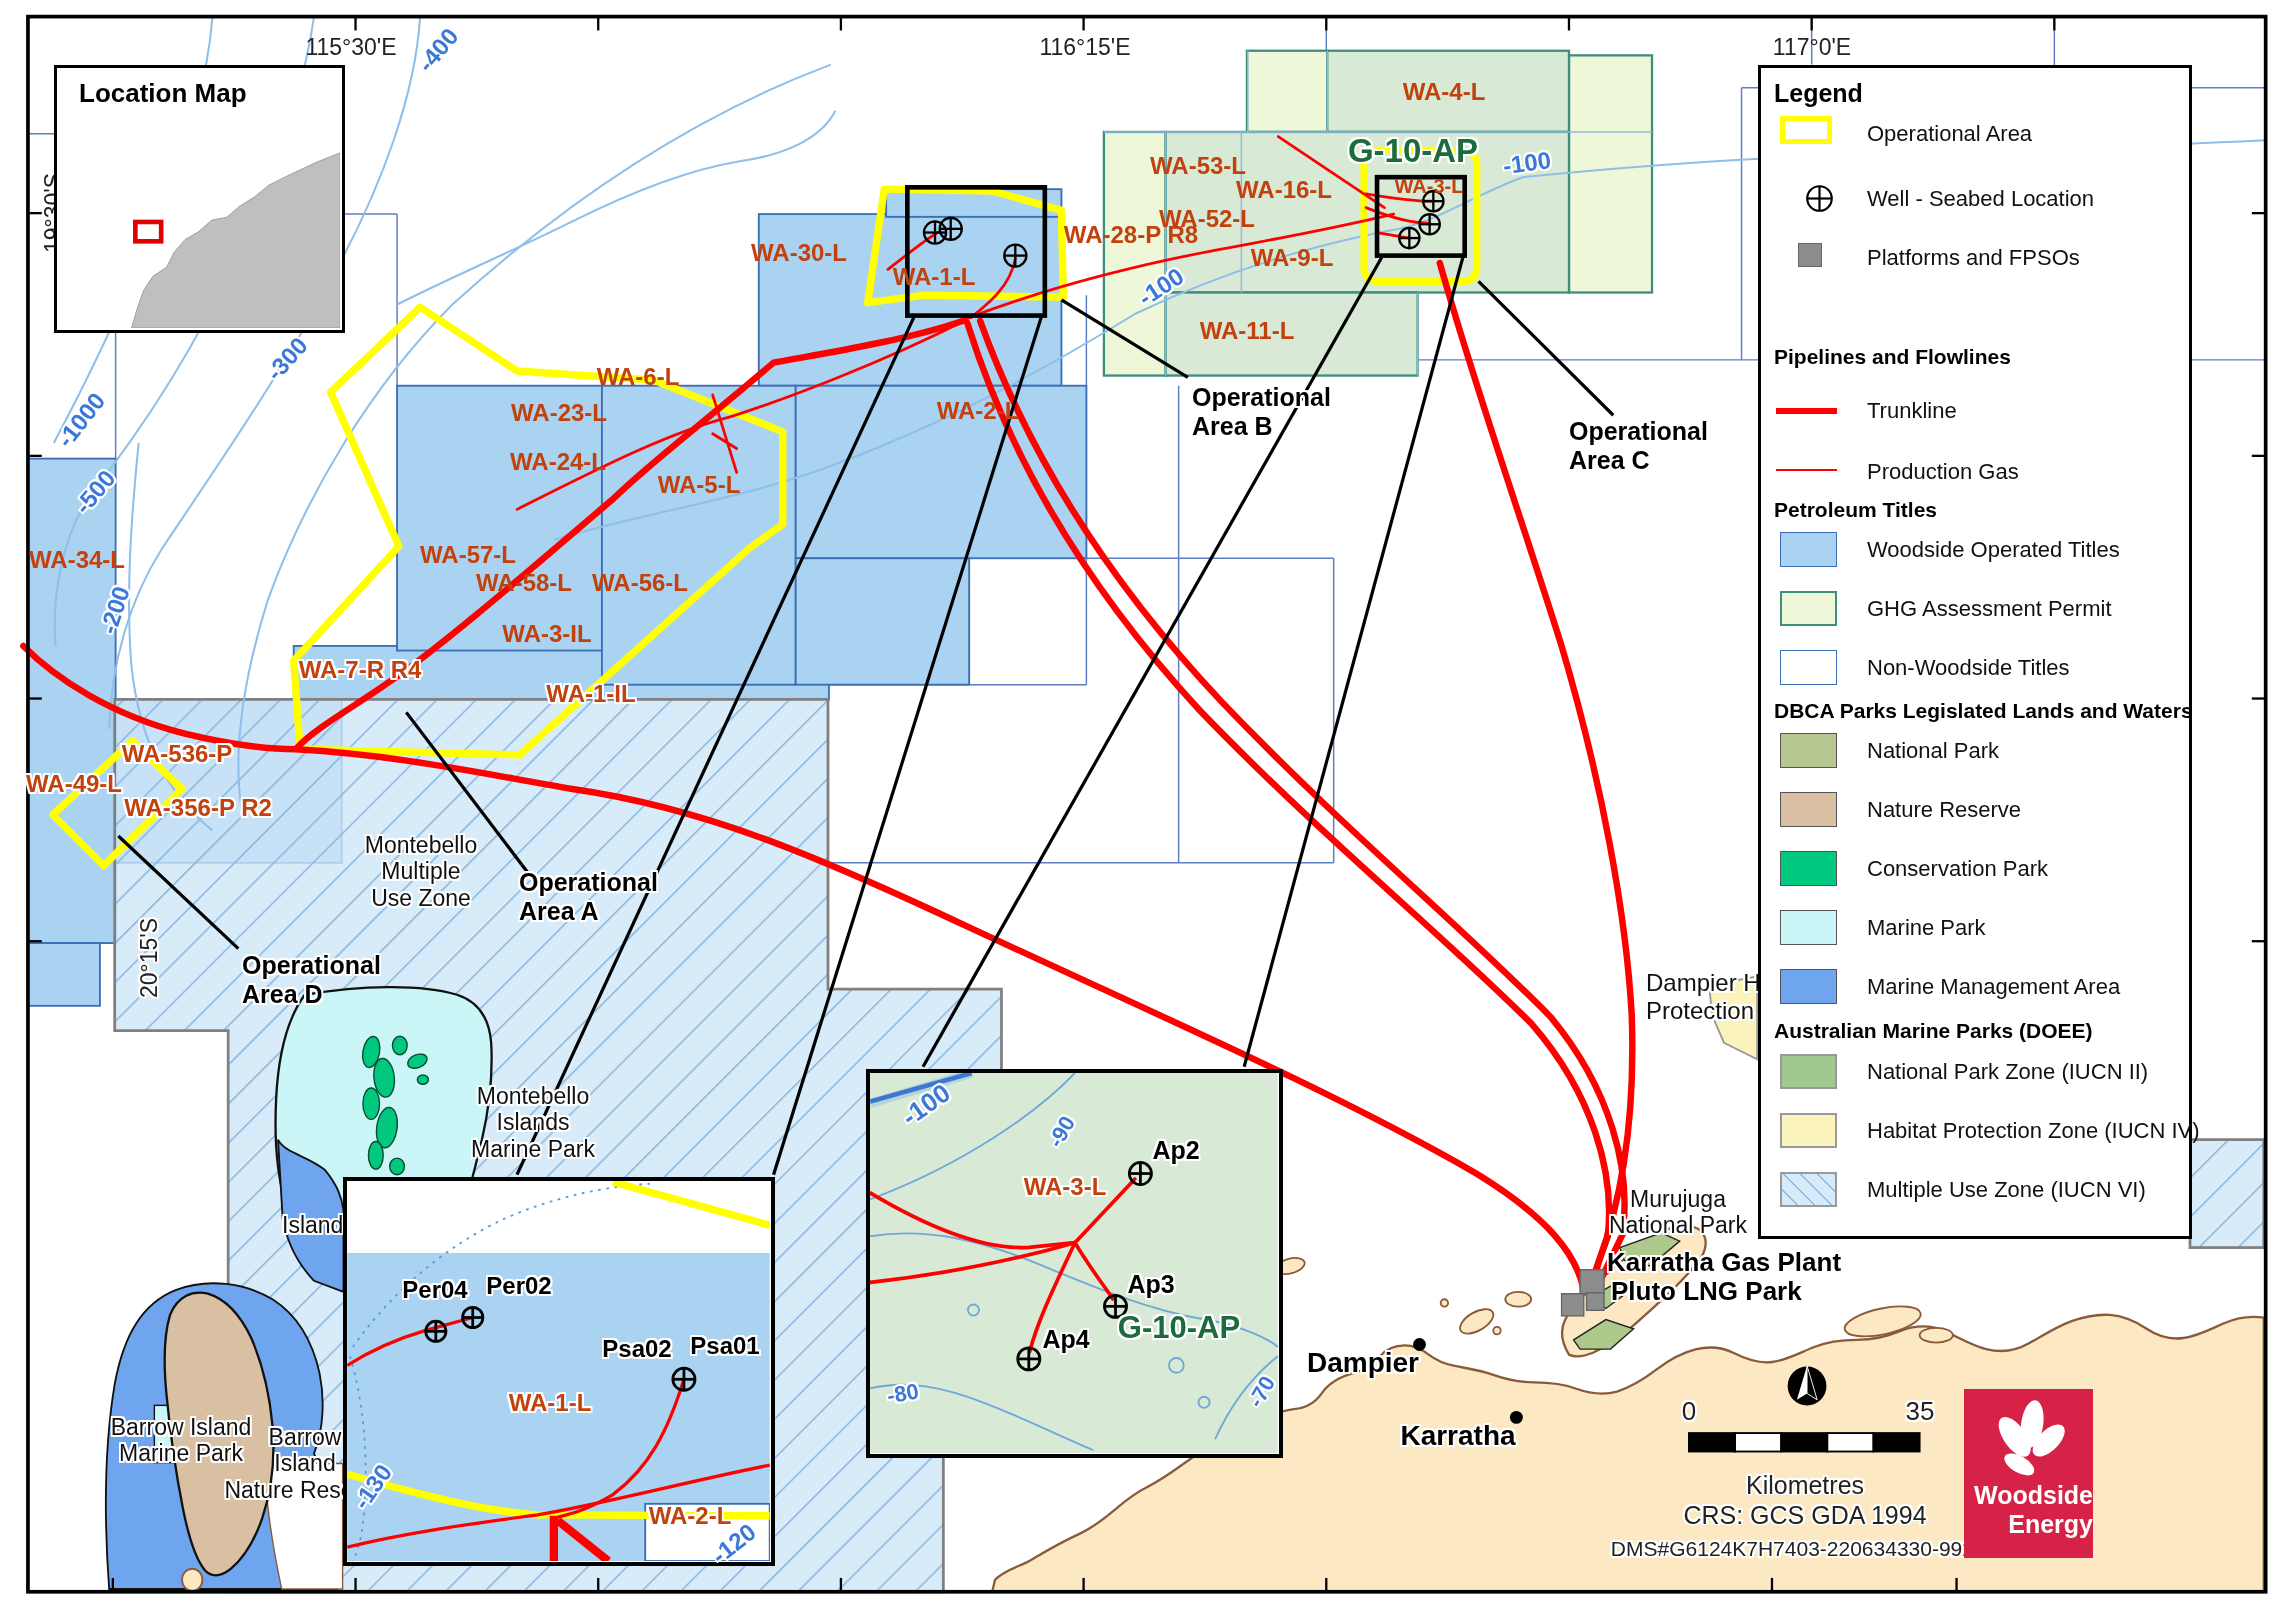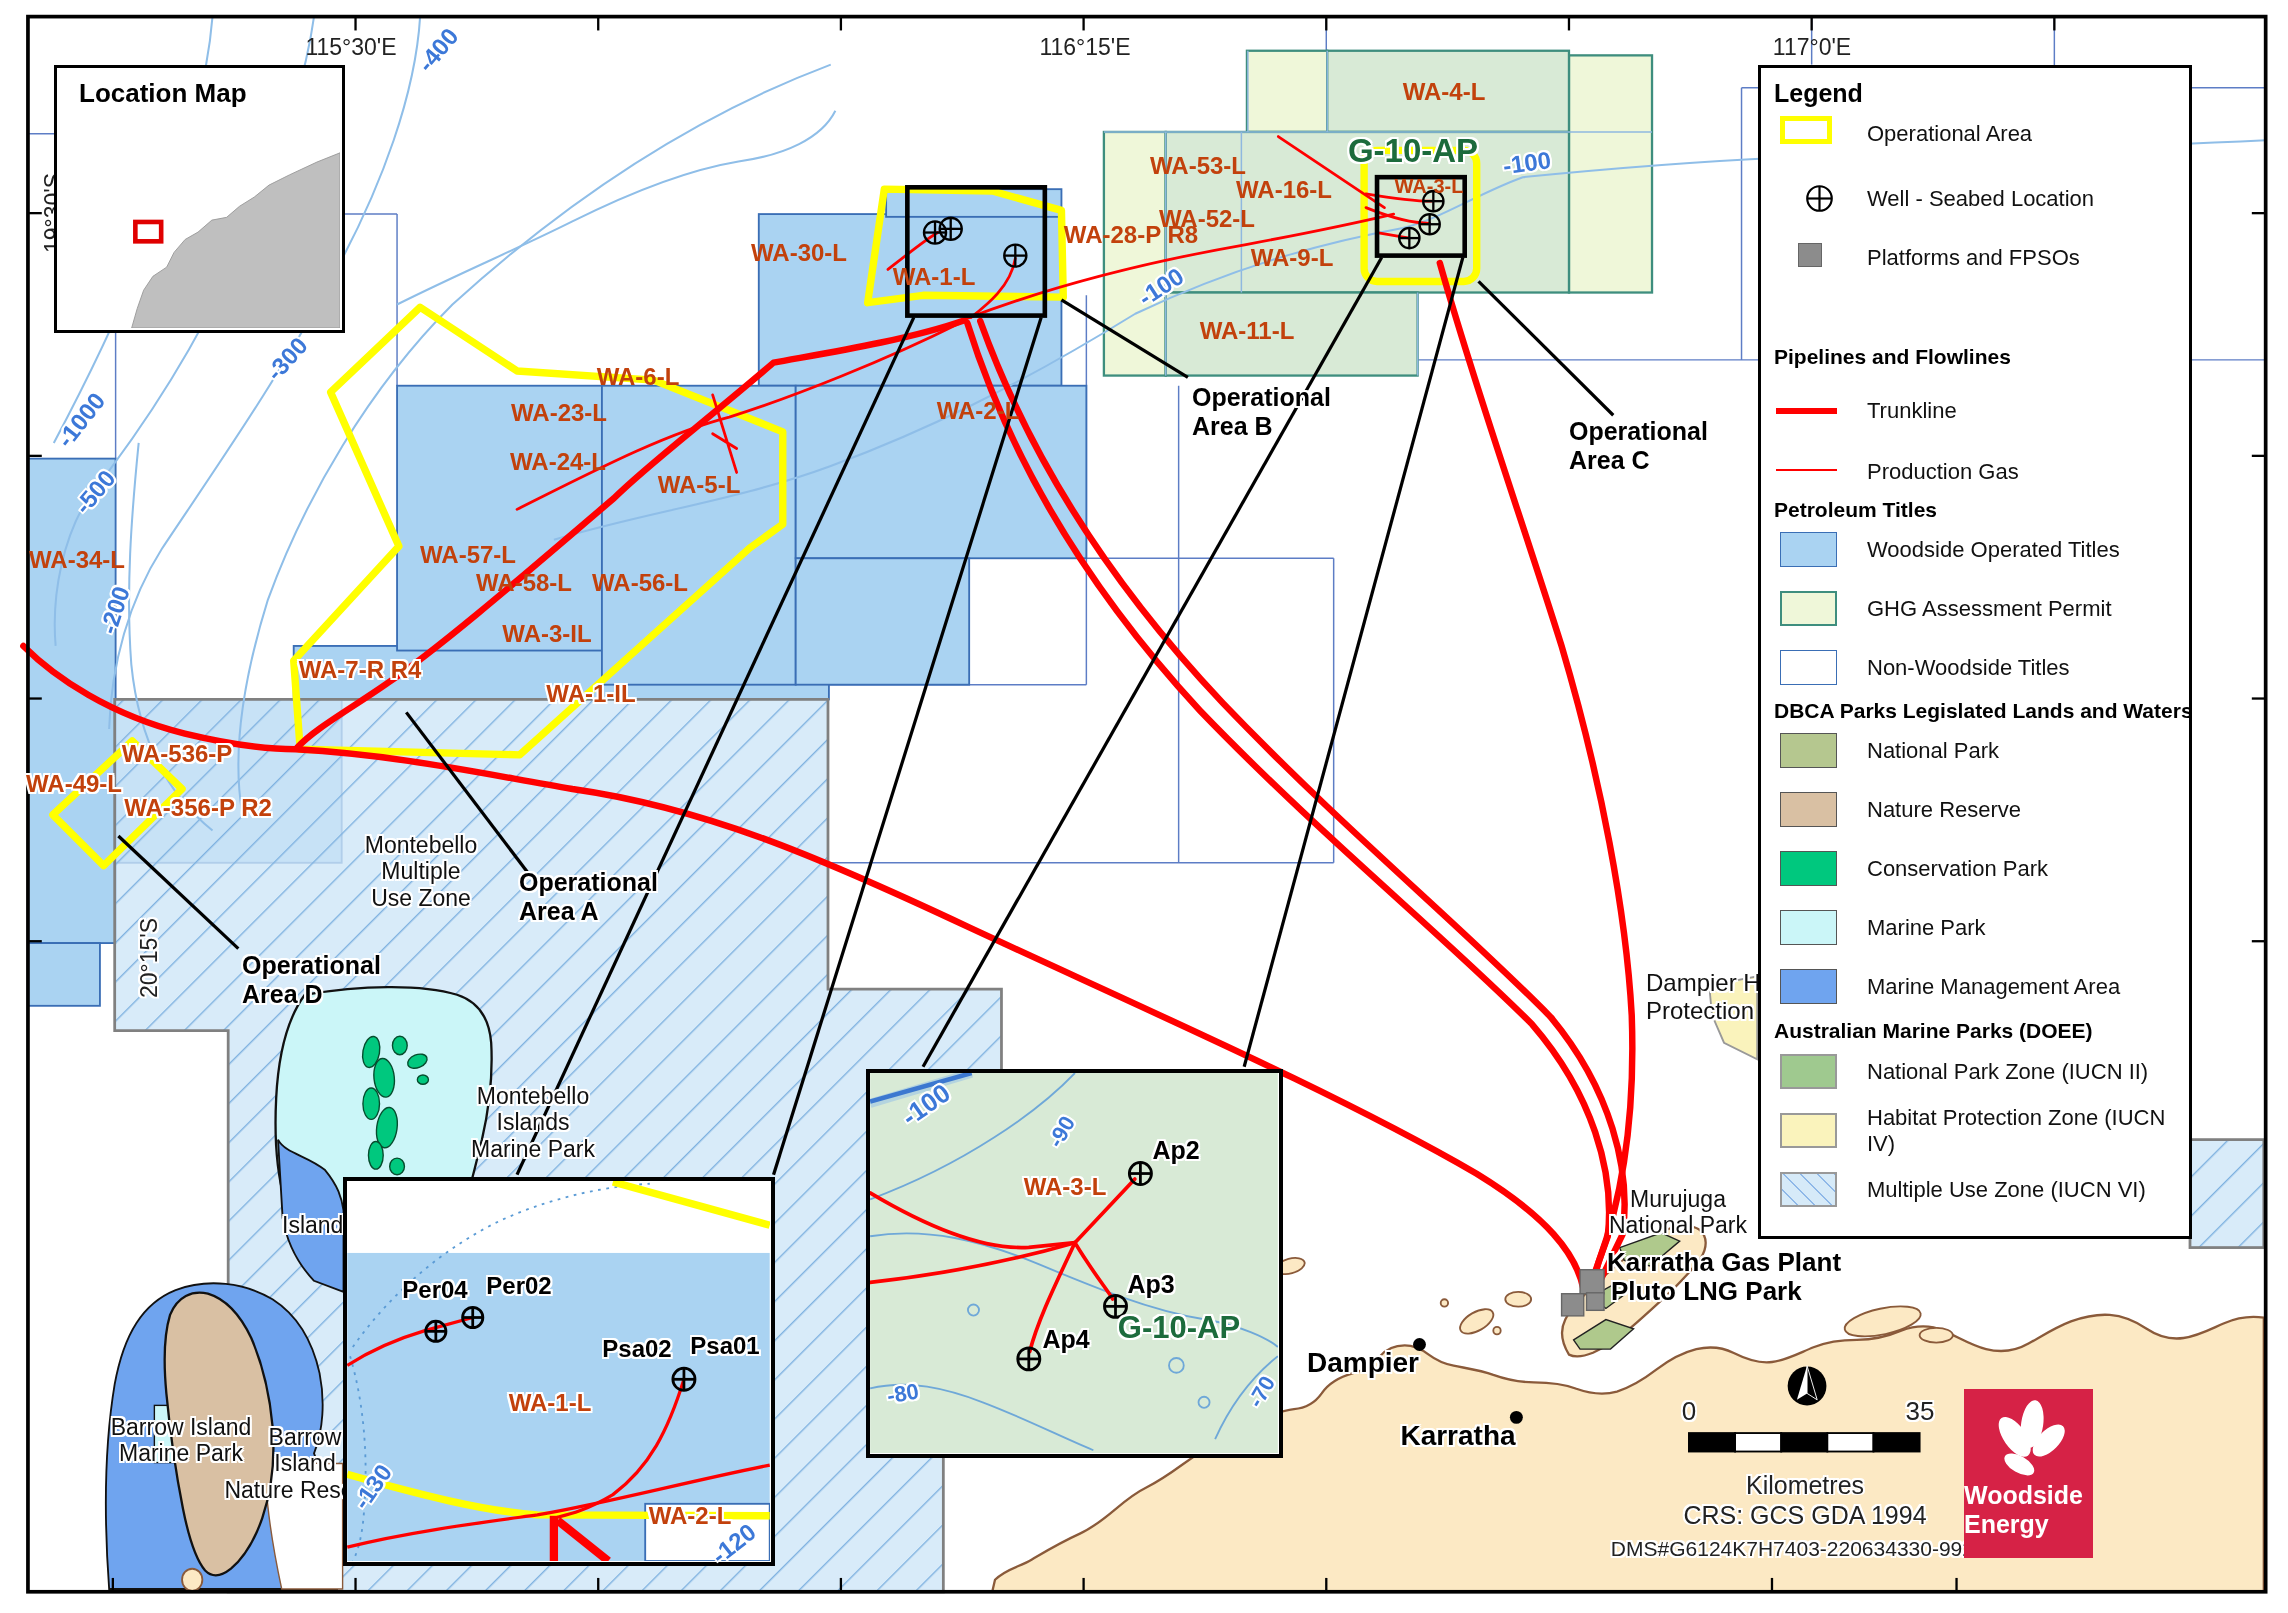--- a/index.html
+++ b/index.html
@@ -16,39 +16,39 @@
   .blk{color:#000;font-weight:bold;font-size:25px;}
   .plc{color:#111;font-size:23px;}
   .grat{color:#222;font-size:23px;}
   .grn{color:#1C6B3C;font-weight:bold;padding-left:32px;}
   .inset{position:absolute;z-index:3;border:4.6px solid #000;box-sizing:border-box;background:#fff;}
   .ilbl{position:absolute;white-space:nowrap;line-height:1.1;}
   #locmap{position:absolute;left:54px;top:65px;width:291px;height:268px;background:#fff;
           border:3.7px solid #000;box-sizing:border-box;z-index:4;}
   #legend{position:absolute;left:1758px;top:65px;width:434px;height:1174px;background:#fff;
           border:3.7px solid #000;box-sizing:border-box;z-index:4;}
-  .lrow{position:absolute;left:0;width:426px;height:44px;}
+  .lrow{position:absolute;left:0;width:426px;height:44px;padding-left:46px;}
   .lsw{position:absolute;left:18.5px;top:3.7px;width:57px;height:35px;box-sizing:border-box;}
   .ltx{position:absolute;left:106px;top:50%;transform:translateY(-50%);font-size:22px;color:#111;}
   .lhd{position:absolute;left:13px;font-size:21px;font-weight:bold;color:#000;white-space:nowrap;}
   .sw-op{border:5.5px solid #FFFF00;background:#fff;width:52px;height:28px;}
   .sw-wood{background:#AAD3F2;border:1.8px solid #3A6EB5;}
   .sw-ghg{background:#EFF7D9;border:2.8px solid #3E8E7E;}
   .sw-nonw{background:#fff;border:1.8px solid #3A6EB5;}
   .sw-natp{background:#B5C78F;border:1.8px solid #555;}
   .sw-natr{background:#D9C0A3;border:1.8px solid #555;}
   .sw-cons{background:#00C87E;border:1.8px solid #555;}
   .sw-marp{background:#CBF6F8;border:1.8px solid #555;}
   .sw-mma{background:#6FA4EF;border:1.8px solid #555;}
   .sw-i2{background:#9FC98F;border:2.8px solid #999;}
   .sw-i4{background:#FAF3BC;border:2.8px solid #999;}
   .sw-i6{background:repeating-linear-gradient(45deg,#D6EAF8 0 10px,#8FB8E8 10px 12px);border:2.8px solid #999;}
   .line{position:absolute;left:14.8px;top:18.5px;width:61px;}
   #logo{position:absolute;left:1964px;top:1389px;width:129px;height:169px;background:#D62246;
-        z-index:3;text-align:left;}
+        z-index:3;text-align:right;}
   #logo .wtxt{color:#fff;font-weight:bold;font-size:25px;line-height:1.15;}
 </style>
 </head>
 <body>
 
 <div id="page">
 
 <svg id="base" width="2289" height="1613" viewBox="0 0 2480 1748">
   <defs>
     <pattern id="hatch" width="30" height="30" patternTransform="rotate(45)" patternUnits="userSpaceOnUse">

